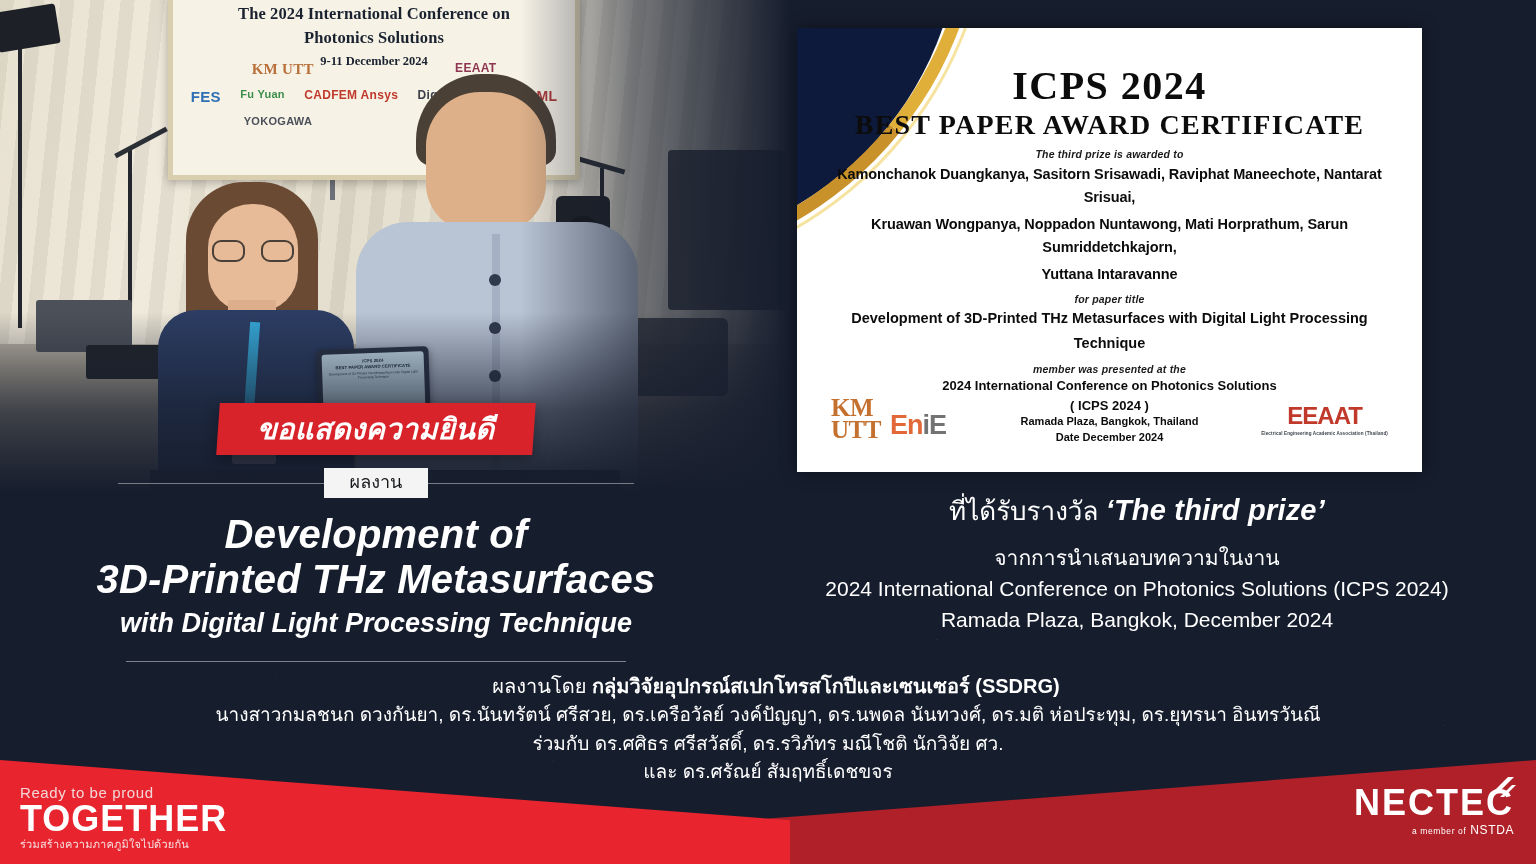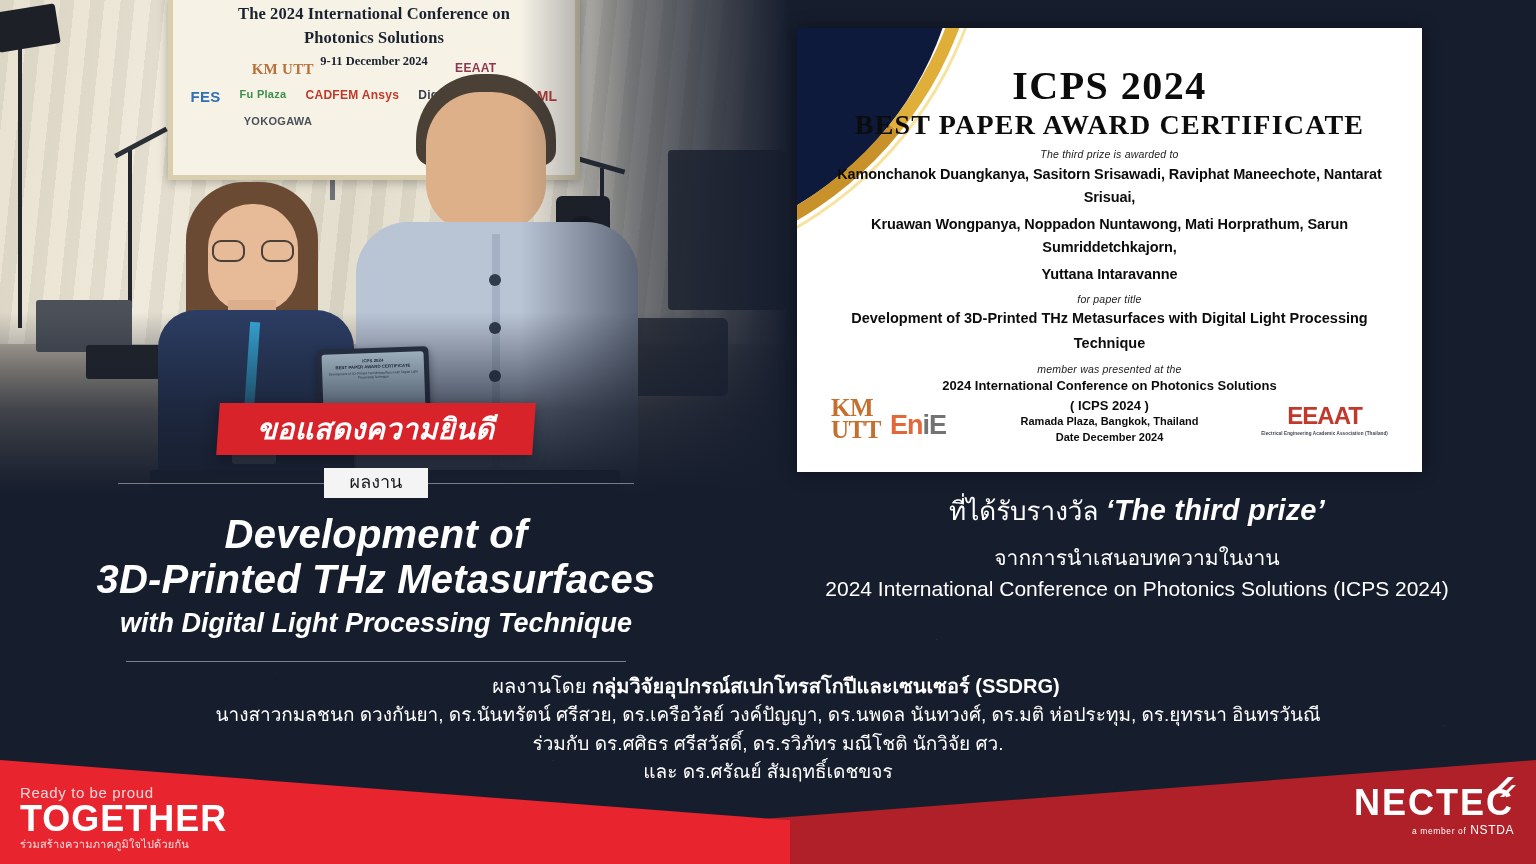--- a/index.html
+++ b/index.html
@@ -160,21 +160,21 @@
   }
   .cert-body{position:absolute;inset:0;padding:28px 26px 0;text-align:center;}
   .c-h1{
     font-family:"Liberation Serif","DejaVu Serif",serif;font-weight:700;
     font-size:40px;color:#0c0c0c;letter-spacing:1.5px;line-height:1;margin-top:10px;
   }
   .c-h2{
     font-family:"Liberation Serif","DejaVu Serif",serif;font-weight:700;
     font-size:28px;color:#0c0c0c;letter-spacing:1.2px;line-height:1.1;margin-top:4px;
   }
-  .c-small{font-size:10.5px;font-style:italic;font-weight:400;color:#1a1a1a;margin-top:7px;letter-spacing:.2px;text-align:center;}
+  .c-small{font-size:10.5px;font-style:italic;font-weight:700;color:#1a1a1a;margin-top:7px;letter-spacing:.2px;text-align:center;}
   .c-names{font-size:14.5px;font-weight:700;color:#0c0c0c;line-height:1.62;margin-top:3px;letter-spacing:-.1px;}
   .c-paper{font-size:14.5px;font-weight:700;color:#0c0c0c;line-height:1.6;margin-top:2px;}
   .c-conf{font-size:13px;font-weight:700;color:#0c0c0c;line-height:1.38;margin-top:2px;}
   .c-venue{font-size:11px;font-weight:700;color:#0c0c0c;line-height:1.38;}
   .cert-logos{
     position:absolute;left:0;right:0;bottom:16px;height:74px;
     display:flex;align-items:center;justify-content:space-between;padding:0 34px;
   }
   .cl-left{display:flex;align-items:flex-end;gap:9px;}
   .cl-kmutt{font-family:"Liberation Serif",serif;font-weight:700;font-size:25px;color:#c4702f;line-height:.88;letter-spacing:-.5px;}
@@ -277,21 +277,21 @@
 
       <div class="banner">
         <div class="bttl">The 2024 International Conference on</div>
         <div class="bttl">Photonics Solutions</div>
         <div class="bdate">9-11 December 2024</div>
         <div class="logo-grid">
           <div class="lg kmutt">KM UTT</div>
           <div class="lg eeaat">EEAAT</div>
           <div class="lg spacer"></div>
           <div class="lg fes">FES</div>
-          <div class="lg fuyuan">Fu Plaza</div>
+          <div class="lg fuyuan">Fu Yuan</div>
           <div class="lg cadfem">CADFEM Ansys</div>
           <div class="lg digi">Digi Instruments</div>
           <div class="lg ml">ML</div>
           <div class="lg spacer"></div>
           <div class="lg yoko">YOKOGAWA</div>
           <div class="lg opto">OptoSigma</div>
         </div>
       </div>
 
       <div class="person p-woman">
@@ -387,20 +387,21 @@
     <div class="rule"></div>
   </div>
 
   <div class="rblock">
     <div class="award-line">
       <span class="th">ที่ได้รับรางวัล</span>
       <span class="prize">‘The third prize’</span>
     </div>
     <div class="award-sub">จากการนำเสนอบทความในงาน</div>
     <div class="award-sub" style="margin-top:0">2024 International Conference on Photonics Solutions (ICPS 2024)</div>
+    <div class="award-sub" style="margin-top:0">Ramada Plaza, Bangkok, December 2024</div>
   </div>
 
   <div class="credits">
     <div class="cr1">
       <span>ผลงานโดย</span>
       <b>กลุ่มวิจัยอุปกรณ์สเปกโทรสโกปีและเซนเซอร์ (SSDRG)</b>
     </div>
     <div class="cr-line">นางสาวกมลชนก ดวงกันยา, ดร.นันทรัตน์ ศรีสวย, ดร.เครือวัลย์ วงค์ปัญญา, ดร.นพดล นันทวงศ์, ดร.มติ ห่อประทุม, ดร.ยุทรนา อินทรวันณี</div>
     <div class="cr-line">ร่วมกับ ดร.ศศิธร ศรีสวัสดิ์, ดร.รวิภัทร มณีโชติ นักวิจัย ศว.</div>
     <div class="cr-line">และ ดร.ศรัณย์ สัมฤทธิ์เดชขจร</div>

